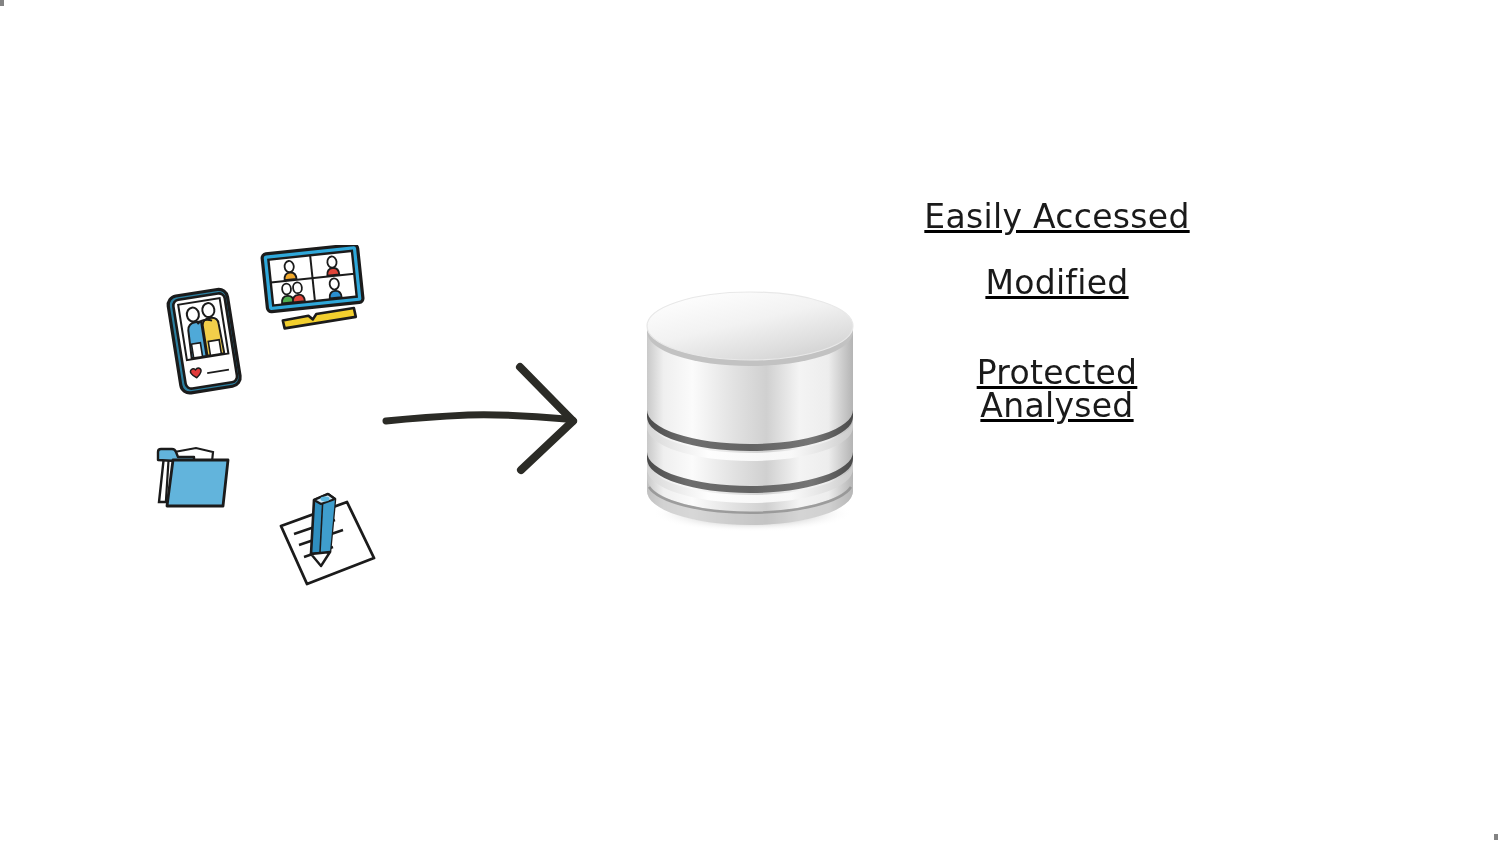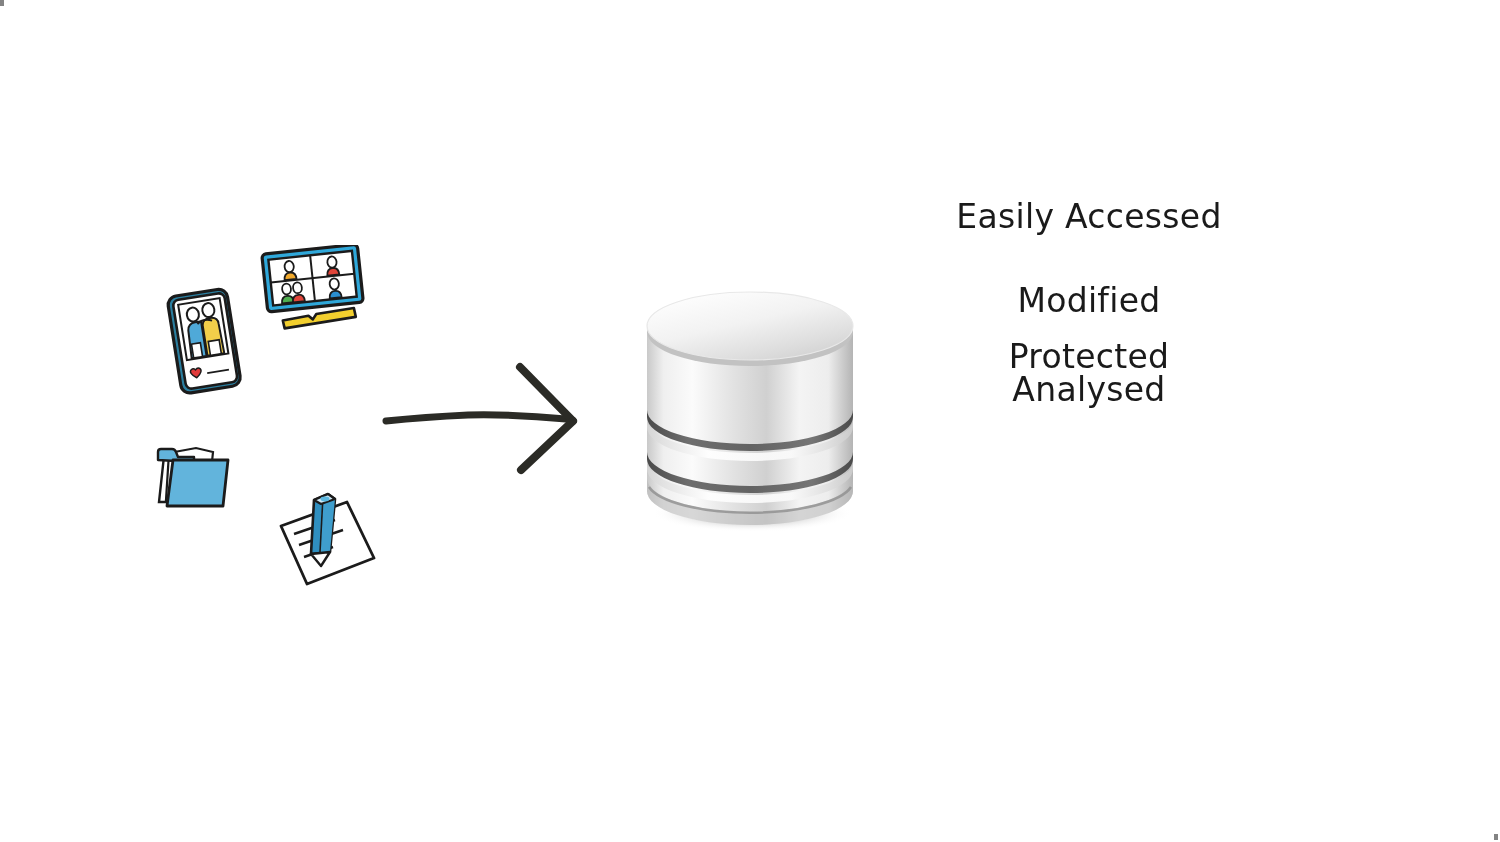--- a/index.html
+++ b/index.html
@@ -63,37 +63,38 @@
     position: absolute;
     left: 635px;
     top: 288px;
     width: 230px;
     height: 245px;
   }
 
   
   #outcome-list {
     position: absolute;
-    left: 889px;
+    left: 857px;
     top: 200px;
     width: 400px;
     text-align: center;
+    text-decoration: underline;
   }
   .outcome-item {
     font-family: "DejaVu Sans", sans-serif;
     font-size: 33px;
     line-height: 1;
     color: #1a1a1a;
     letter-spacing: .3px;
     font-weight: 400;
     white-space: nowrap;
   }
   #outcome-0 { margin-top: 0px; }
-  #outcome-1 { margin-top: 51px; }
-  #outcome-2 { margin-top: 23px; }
+  #outcome-1 { margin-top: 33px; }
+  #outcome-2 { margin-top: 57px; }
   #outcome-3 { }
 </style>
 </head>
 <body>
 
 <div id="canvas">
 
   <div class="corner-speck corner-tl"></div>
   <div class="corner-speck corner-br"></div>
 

